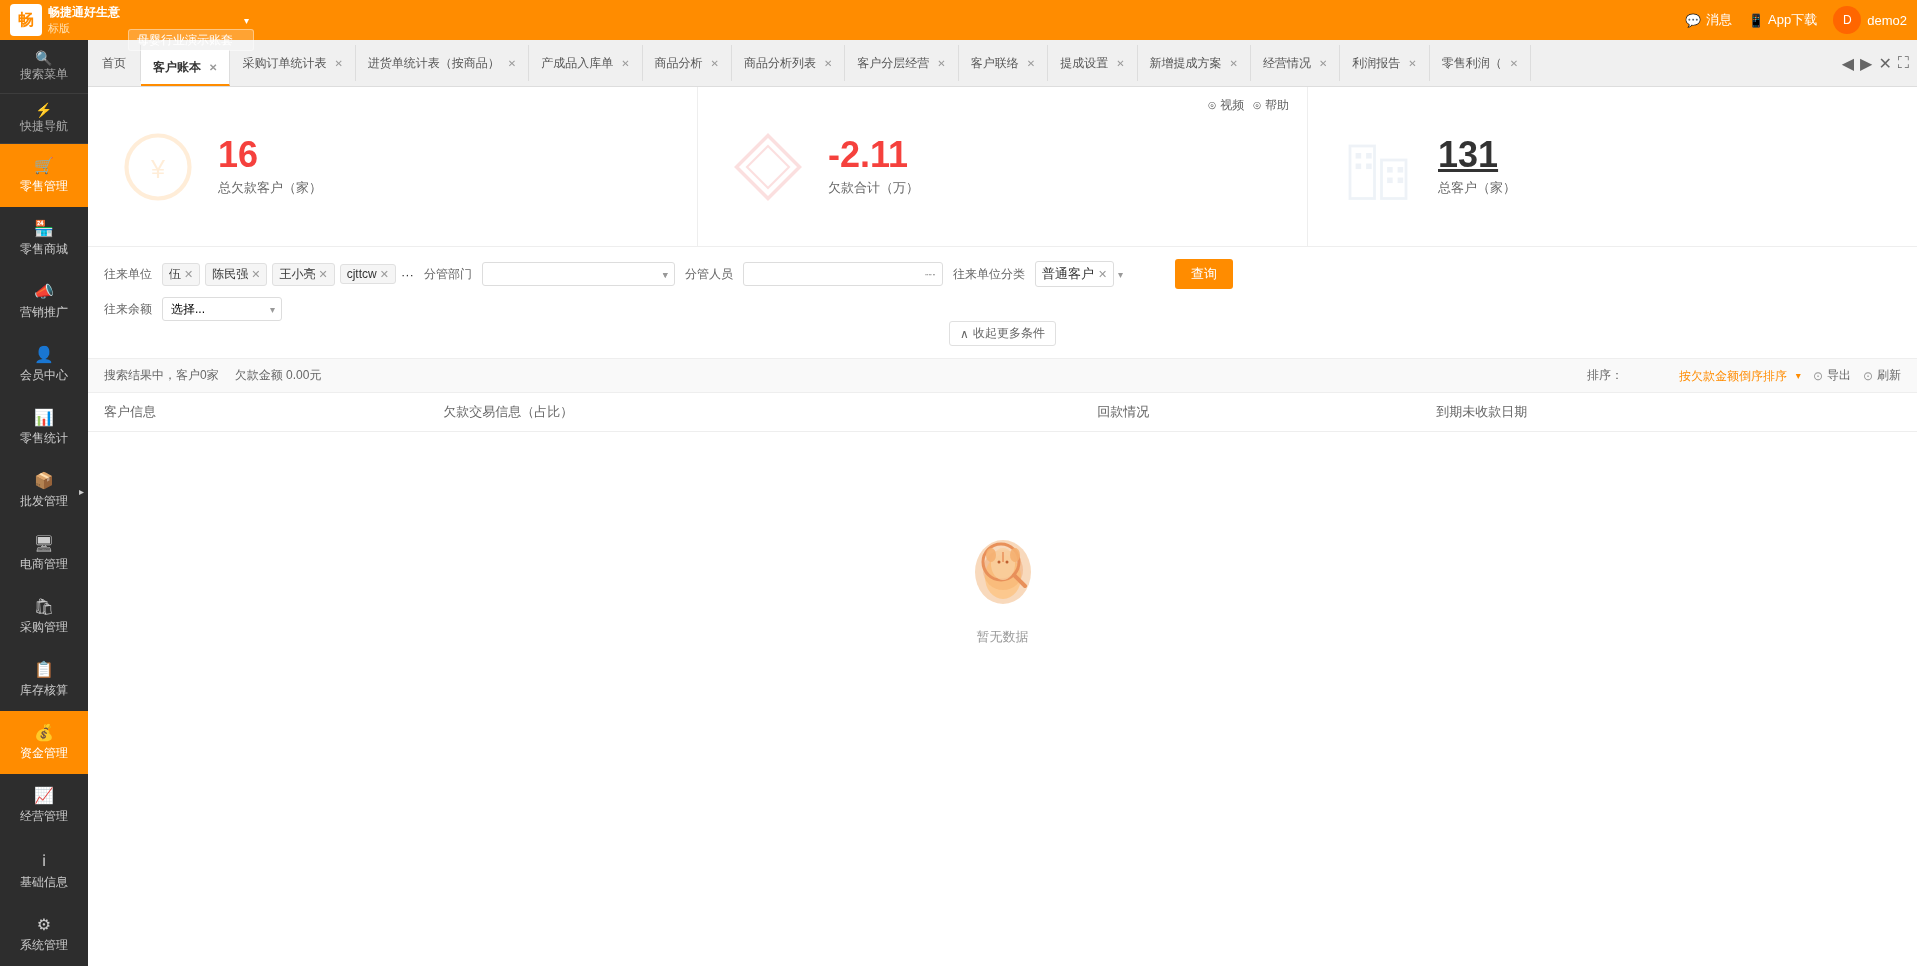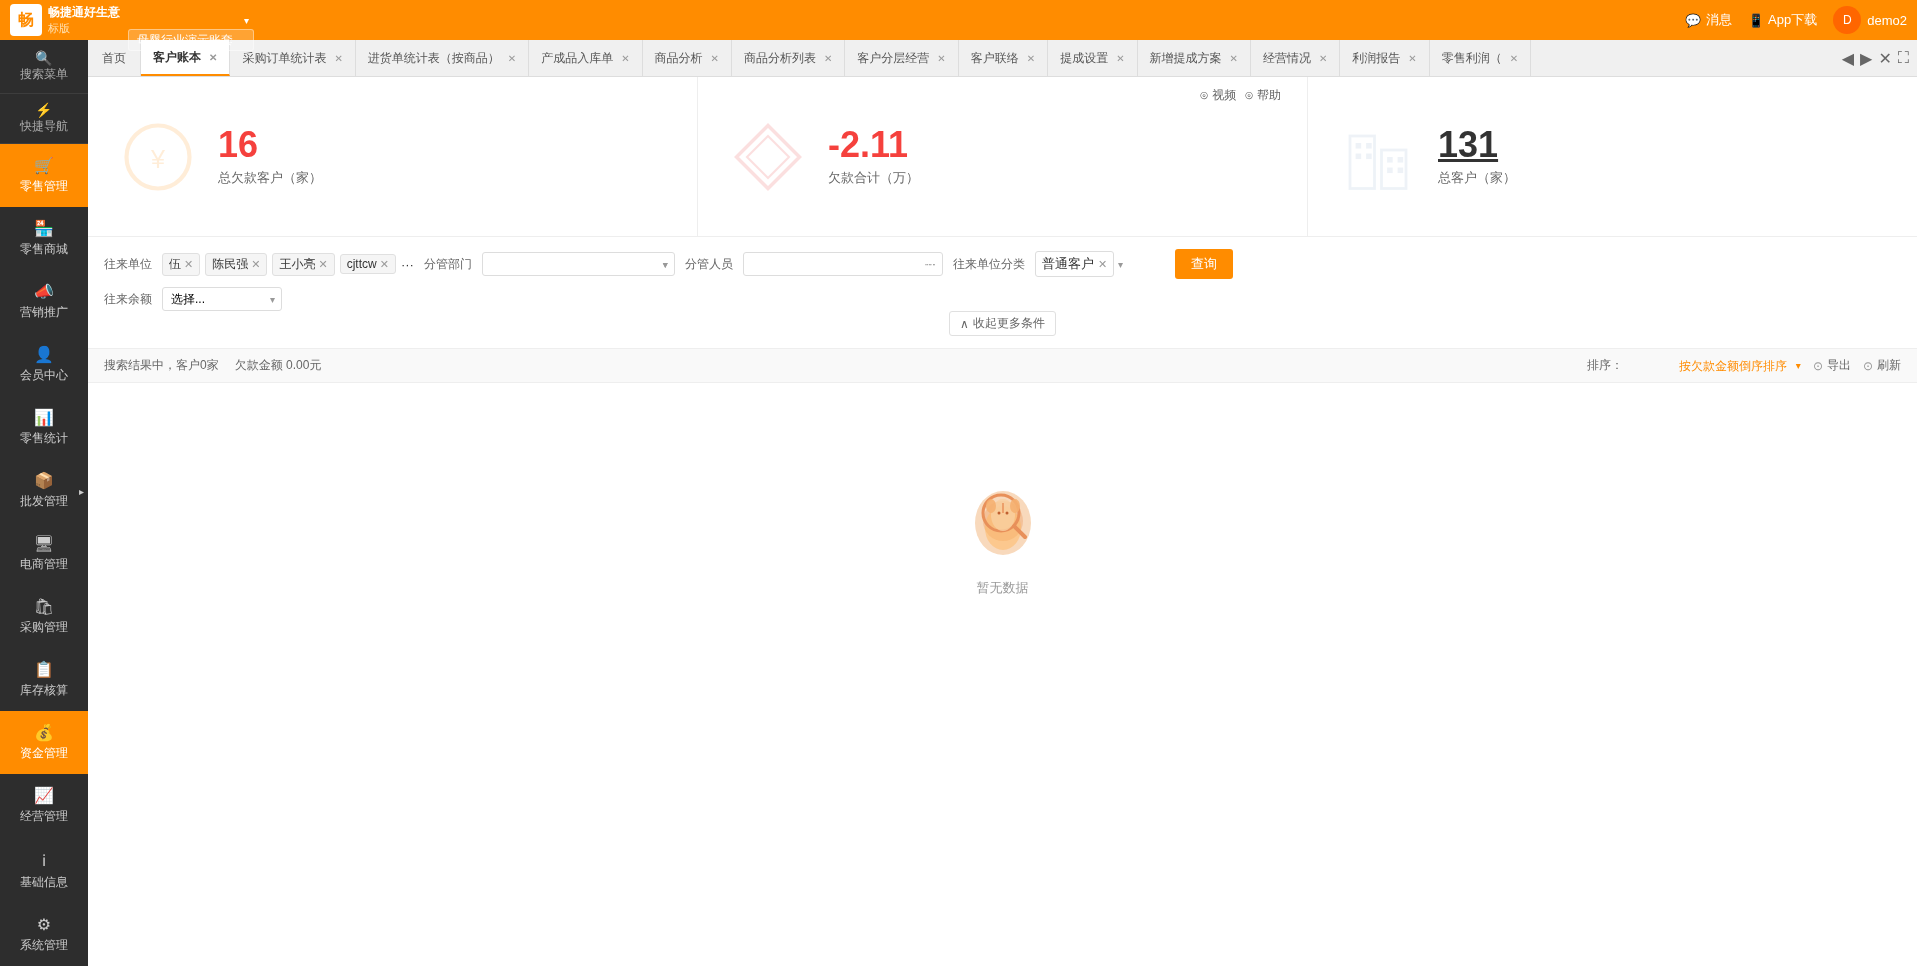--- a/index.html
+++ b/index.html
@@ -30,41 +30,41 @@
     .sidebar-item .item-icon { font-size: 16px; margin-bottom: 3px; display: block; }
     .sidebar-item-label { font-size: 12px; }
     .sidebar-item.has-arrow::after { content: '▸'; position: absolute; right: 4px; top: 50%; transform: translateY(-50%); font-size: 10px; }
 
     
     .content-area { flex: 1; display: flex; flex-direction: column; overflow: hidden; }
 
     
     .tab-bar { background: #f0f0f0; display: flex; align-items: center; border-bottom: 1px solid #ddd; flex-shrink: 0; min-height: 36px; }
     .tab-item { padding: 0 12px; height: 36px; display: flex; align-items: center; gap: 5px; font-size: 12px; cursor: pointer; border-right: 1px solid #ddd; white-space: nowrap; color: #555; background: #f0f0f0; }
-    .tab-item.active { background: #fff; color: #333; font-weight: bold; border-bottom: 2px solid #ff8c00; }
+    .tab-item.active { background: #fff; color: #333; font-weight: bold; border-bottom: 2px solid #ff8c00; margin-top: 10px; }
     .tab-item .tab-close { font-size: 10px; color: #999; cursor: pointer; margin-left: 3px; }
     .tab-home { padding: 0 14px; height: 36px; display: flex; align-items: center; font-size: 12px; cursor: pointer; border-right: 1px solid #ddd; color: #555; background: #f0f0f0; }
     .tab-controls { margin-left: auto; display: flex; align-items: center; padding: 0 8px; gap: 6px; }
     .tab-controls span { cursor: pointer; font-size: 14px; color: #666; }
 
     
     .page-content { flex: 1; overflow-y: auto; background: #fff; }
 
     
     .stats-row { display: flex; align-items: stretch; border-bottom: 1px solid #eee; background: #fff; height: 160px; }
     .stat-card { flex: 1; display: flex; align-items: center; padding: 20px 30px; gap: 20px; border-right: 1px solid #eee; position: relative; }
     .stat-card:last-child { border-right: none; }
     .stat-icon { width: 80px; height: 80px; flex-shrink: 0; display: flex; align-items: center; justify-content: center; opacity: 0.15; }
     .stat-icon svg { width: 70px; height: 70px; }
     .stat-info { display: flex; flex-direction: column; gap: 6px; }
     .stat-value { font-size: 36px; font-weight: bold; color: #f5413d; line-height: 1; }
     .stat-value.negative { color: #f5413d; }
     .stat-value.black { color: #333; text-decoration: underline; }
     .stat-label { font-size: 13px; color: #666; }
-    .stat-card-help { position: absolute; top: 10px; right: 26px; display: flex; gap: 8px; }
+    .stat-card-help { position: absolute; top: 10px; right: 18px; display: flex; gap: 8px; }
     .stat-card-help span { font-size: 12px; color: #666; cursor: pointer; }
 
     
     .filter-area { padding: 12px 16px; background: #fff; border-bottom: 1px solid #eee; }
     .filter-row { display: flex; align-items: center; gap: 10px; margin-bottom: 8px; flex-wrap: wrap; }
     .filter-label { color: #666; font-size: 12px; white-space: nowrap; }
     .filter-tags { display: flex; align-items: center; gap: 5px; flex-wrap: wrap; }
     .filter-tag { display: inline-flex; align-items: center; gap: 3px; background: #f5f5f5; border: 1px solid #e0e0e0; border-radius: 3px; padding: 2px 6px; font-size: 12px; }
     .filter-tag .tag-close { cursor: pointer; color: #999; font-size: 11px; }
     .filter-select { border: 1px solid #ddd; border-radius: 3px; padding: 4px 24px 4px 8px; font-size: 12px; background: #fff; appearance: none; cursor: pointer; min-width: 120px; }
@@ -406,20 +406,34 @@
             <span class="icon">⊙</span>
             <span>导出</span>
           </span>
           <span class="action-btn">
             <span class="icon">⊙</span>
             <span>刷新</span>
           </span>
         </div>
       </div>
 
+      <div class="table-wrap">
+        <table class="data-table">
+          <thead>
+            <tr>
+              <th>客户信息</th>
+              <th>欠款交易信息（占比）</th>
+              <th>回款情况</th>
+              <th>到期未收款日期</th>
+            </tr>
+          </thead>
+          <tbody>
+          </tbody>
+        </table>
+      </div>
 
       <div class="empty-state">
         <div class="empty-icon">
           <svg viewBox="0 0 100 100" width="100" height="100">
 
             <ellipse cx="50" cy="60" rx="28" ry="32" fill="#f5c9a0" opacity="0.7"></ellipse>
             <circle cx="50" cy="58" r="20" fill="#f0b080" opacity="0.6"></circle>
             <ellipse cx="50" cy="65" rx="18" ry="22" fill="#ffb860" opacity="0.5"></ellipse>
 
             <circle cx="48" cy="50" r="18" stroke="#e8905a" stroke-width="3" fill="none"></circle>

